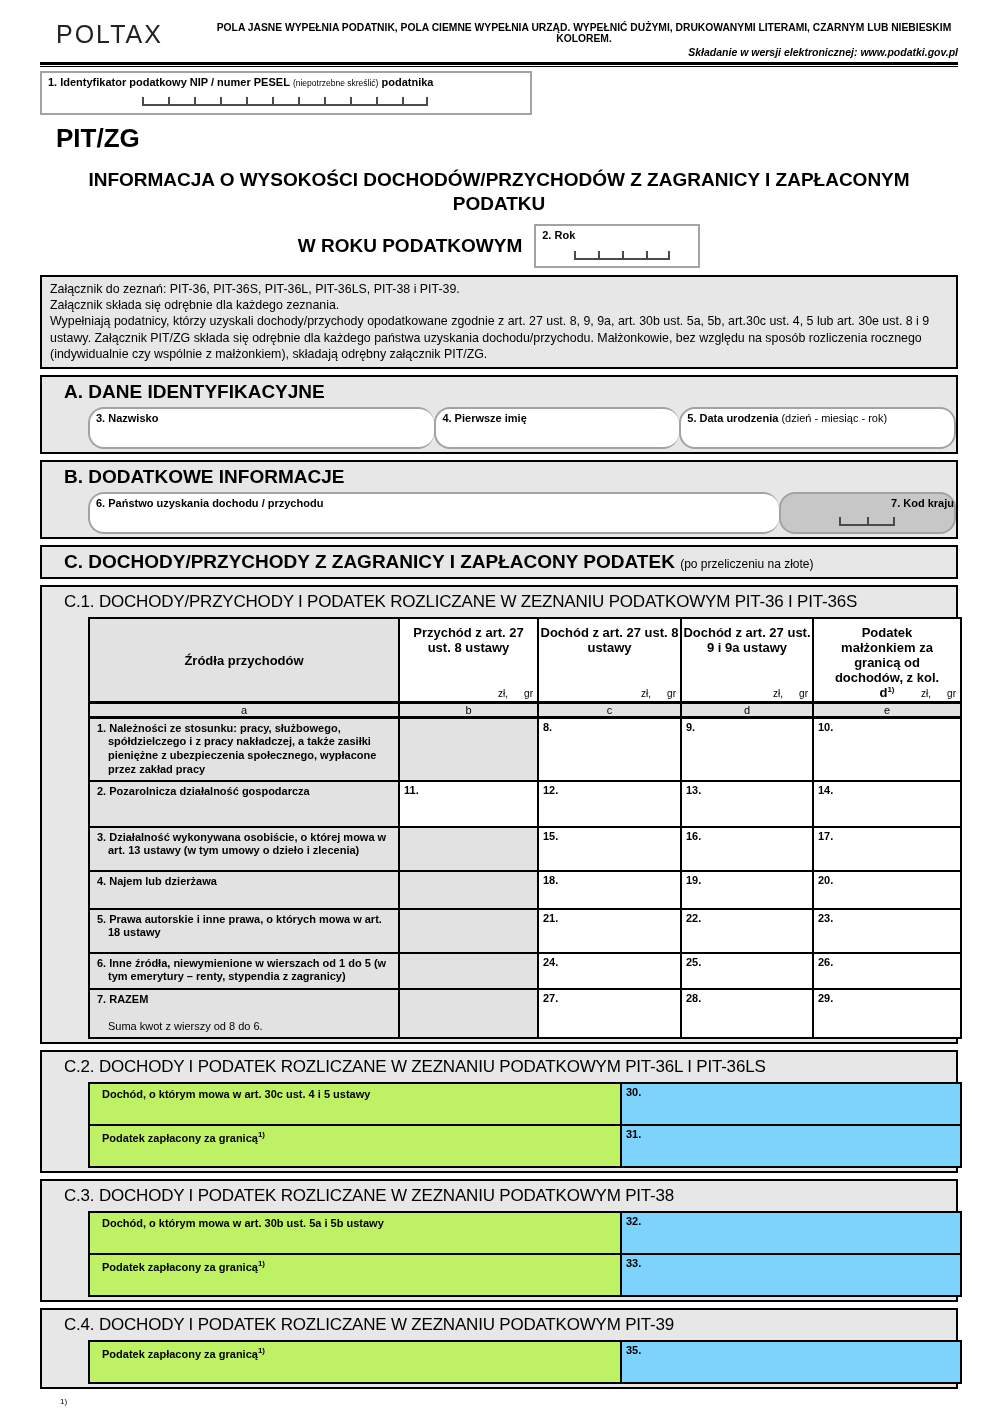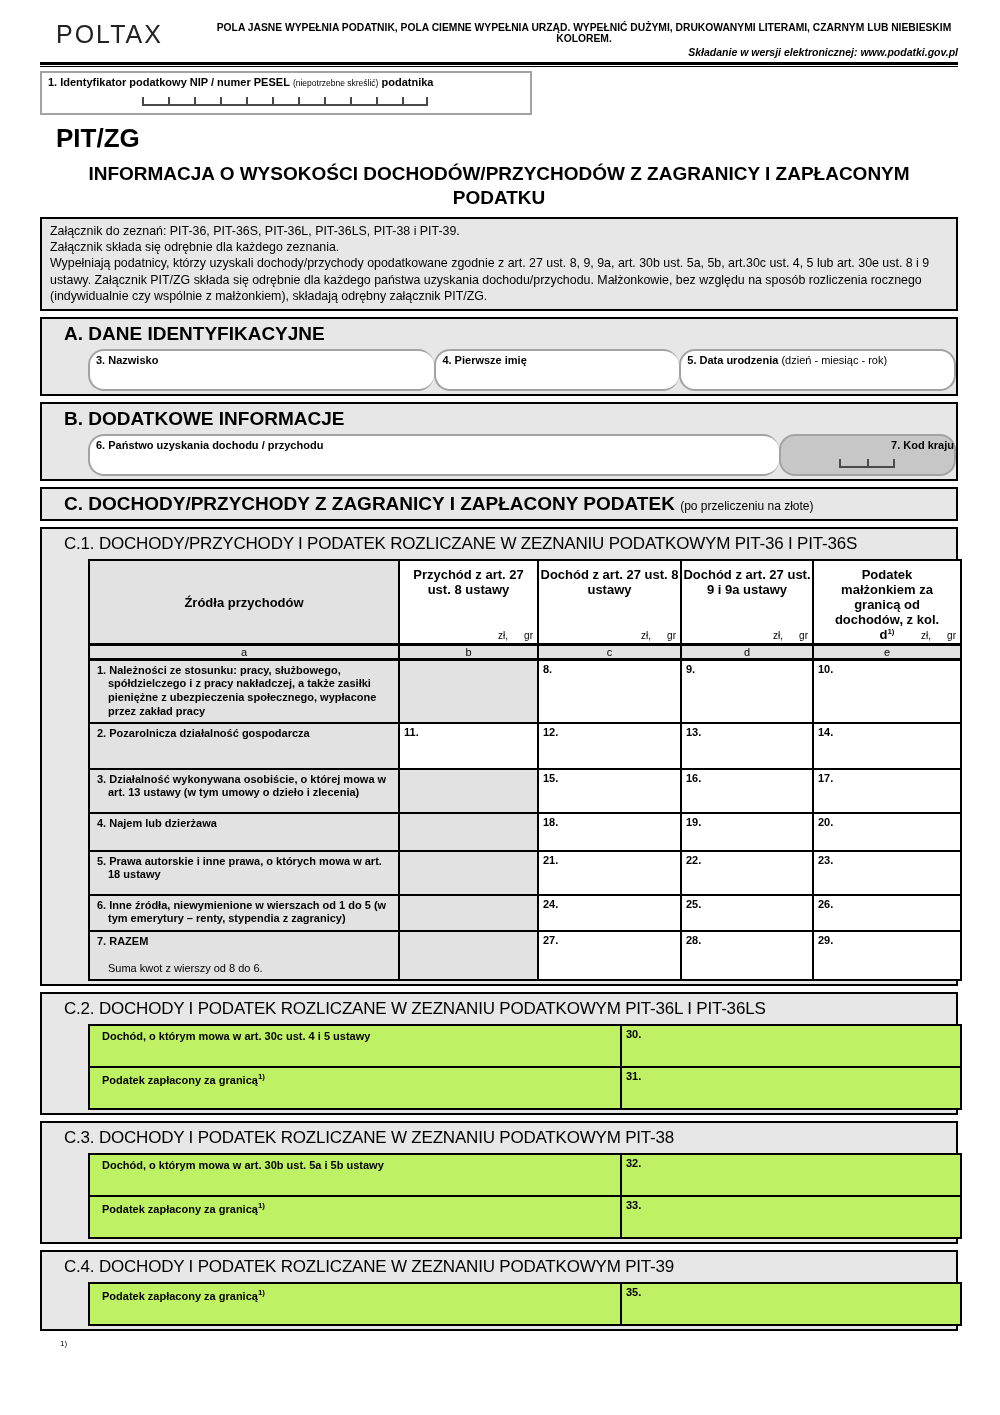--- a/index.html
+++ b/index.html
@@ -27,21 +27,21 @@
   
   .comb { display:inline-flex; }
   .comb-cell { display:inline-block; height:9px; border-left:2px solid #4a4a4a; border-bottom:2px solid #4a4a4a; }
   .comb-cell:last-child { border-right:2px solid #4a4a4a; }
   .comb-26 .comb-cell { width:26px; }
   .comb-24 .comb-cell { width:24px; }
   .comb-28 .comb-cell { width:28px; }
 
   
   .form-code { font-size:26px; font-weight:bold; margin:8px 0 2px 16px; }
-  .main-title { width:890px; margin:8px auto 0 auto; text-align:center; font-size:19px; font-weight:bold; line-height:1.25; }
+  .main-title { width:890px; margin:14px auto 0 auto; text-align:center; font-size:19px; font-weight:bold; line-height:1.25; }
   .year-row { margin-top:8px; height:44px; display:flex; justify-content:center; align-items:center; }
   .year-prefix { font-size:19px; font-weight:bold; margin-right:12px; }
   .year-box { width:166px; height:44px; }
   .year-box .fb-label { font-weight:bold; }
   .year-box .comb { position:absolute; left:38px; bottom:6px; }
 
   
   .note-block { margin-top:7px; border:2px solid #000; background:#e7e7e7; padding:4px 8px 5px 8px; font-size:12.4px; line-height:1.32; }
 
   
@@ -69,21 +69,21 @@
   table.c1 td.lbl { background:#e2e2e2; font-size:11px; font-weight:bold; vertical-align:top; padding:3px 6px 3px 18px; text-indent:-11px; line-height:1.25; }
   table.c1 td.lbl .sub { display:block; font-weight:normal; text-indent:0; margin-top:14px; }
   table.c1 td.val { background:#fff; font-size:11px; font-weight:bold; vertical-align:top; padding:2px 4px; }
   table.c1 td.dis { background:#e2e2e2; }
   .r1{height:54px}.r2{height:46px}.r3{height:44px}.r4{height:38px}.r5{height:44px}.r6{height:36px}.r7{height:48px}
 
   
   table.cx { border-collapse:collapse; width:872px; table-layout:fixed; }
   table.cx td { border:2px solid #000; height:42px; vertical-align:top; }
   table.cx td.lbl { background:#bef264; font-size:11px; font-weight:bold; padding:4px 6px 0 12px; }
-  table.cx td.val { background:#bef264; font-size:11px; font-weight:bold; padding:2px 4px; }
+  table.cx td.val { background:#7dd3fc; font-size:11px; font-weight:bold; padding:2px 4px; }
 
   sup { font-size:8px; vertical-align:super; }
 
   
   .footnote { margin-top:8px; font-size:11.3px; padding-left:20px; }
 </style>
 </head>
 <body>
 
 <div class="page">
@@ -110,20 +110,32 @@
         <span class="comb-cell"></span>
         <span class="comb-cell"></span>
         <span class="comb-cell"></span>
         <span class="comb-cell"></span>
       </div>
   </div>
 
   <div class="form-code">PIT/ZG</div>
   <div class="main-title">INFORMACJA O WYSOKOŚCI DOCHODÓW/PRZYCHODÓW Z ZAGRANICY I ZAPŁACONYM PODATKU</div>
 
+  <div class="year-row">
+    <div class="year-prefix">W ROKU PODATKOWYM</div>
+    <div class="field-box year-box">
+      <div class="fb-label">2. Rok</div>
+      <div class="comb comb-24">
+          <span class="comb-cell"></span>
+          <span class="comb-cell"></span>
+          <span class="comb-cell"></span>
+          <span class="comb-cell"></span>
+        </div>
+    </div>
+  </div>
 
   <div class="note-block">
     <div>Załącznik do zeznań: PIT-36, PIT-36S, PIT-36L, PIT-36LS, PIT-38 i PIT-39.</div>
     <div>Załącznik składa się odrębnie dla każdego zeznania.</div>
     <div>Wypełniają podatnicy, którzy uzyskali dochody/przychody opodatkowane zgodnie z art. 27 ust. 8, 9, 9a, art. 30b ust. 5a, 5b, art.30c ust. 4, 5 lub art. 30e ust. 8 i 9 ustawy. Załącznik PIT/ZG składa się odrębnie dla każdego państwa uzyskania dochodu/przychodu. Małżonkowie, bez względu na sposób rozliczenia rocznego (indywidualnie czy wspólnie z małżonkiem), składają odrębny załącznik PIT/ZG.</div>
   </div>
 
   <div class="section">
     <div class="section-title">A. DANE IDENTYFIKACYJNE</div>
     <div class="section-content">

